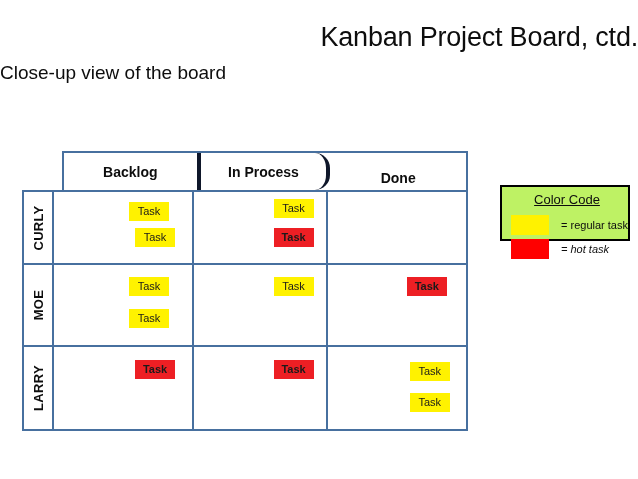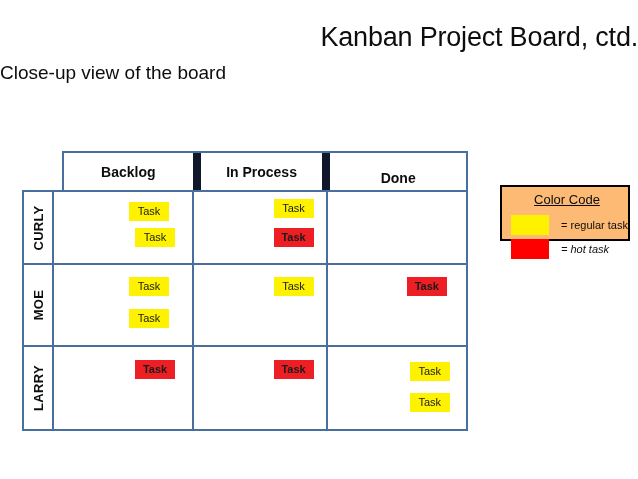--- a/index.html
+++ b/index.html
@@ -62,24 +62,24 @@
     background: #ffffff;
   }
   .col-head {
     box-sizing: border-box;
     display: flex;
     align-items: center;
     justify-content: center;
     font-size: 14px;
     font-weight: bold;
     color: #0d0d0d;
-    border-right: 8px solid #0f172a;
+    border-right: 4px solid #0f172a;
   }
   .col-head.c0 { width: 138px; }
-  .col-head.c1 { width: 131px; }
+  .col-head.c1 { width: 131px; border-radius: 15px; }
   .col-head.c2 { width: 137px; border-right: 0; padding-top: 12px; }
 
   
   .lane {
     position: absolute;
     left: 0;
     width: 446px;
     display: flex;
     box-sizing: border-box;
     border: 2px solid #47709f;
@@ -139,21 +139,21 @@
 
   
   .legend {
     position: absolute;
     left: 500px;
     top: 185px;
     width: 130px;
     height: 56px;
     box-sizing: border-box;
     border: 2px solid #000000;
-    background: #fdba74;
+    background: #bef264;
   }
   .legend-title {
     position: absolute;
     left: 0;
     top: 5px;
     width: 130px;
     text-align: center;
     font-size: 13px;
     color: #0d0d0d;
     text-decoration: underline;

